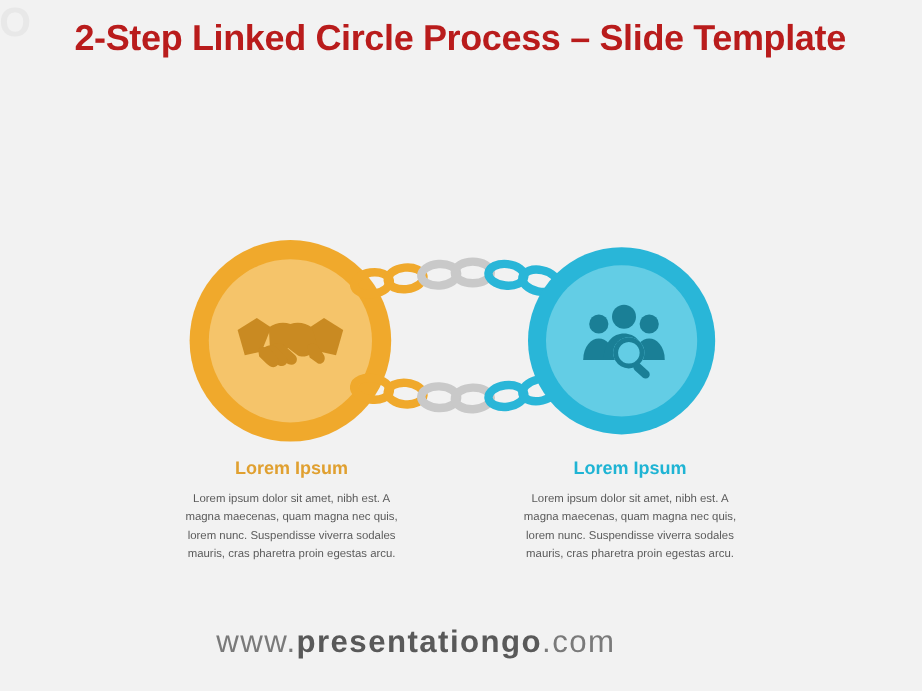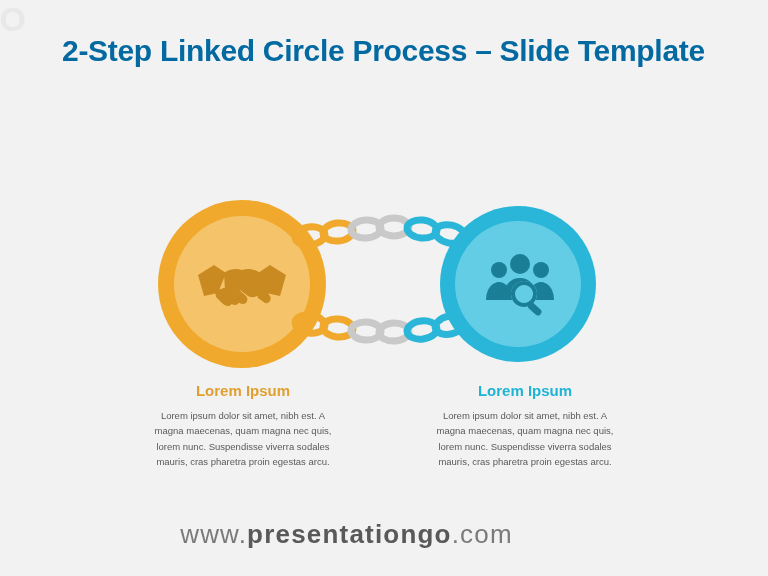--- a/index.html
+++ b/index.html
@@ -27,25 +27,25 @@
     font-weight: bold;
     letter-spacing: -1px;
     line-height: 42px;
     user-select: none;
   }
 
   
   .title {
     position: absolute;
     left: 62px;
-    top: 32px;
+    top: 14px;
     width: 690px;
     font-size: 30px;
     font-weight: bold;
-    color: #0369a1;
+    color: #b91c1c;
     line-height: 1.28;
     letter-spacing: -0.3px;
   }
 
   
   .diagram {
     position: absolute;
     left: 0;
     top: 0;
     width: 732px;

